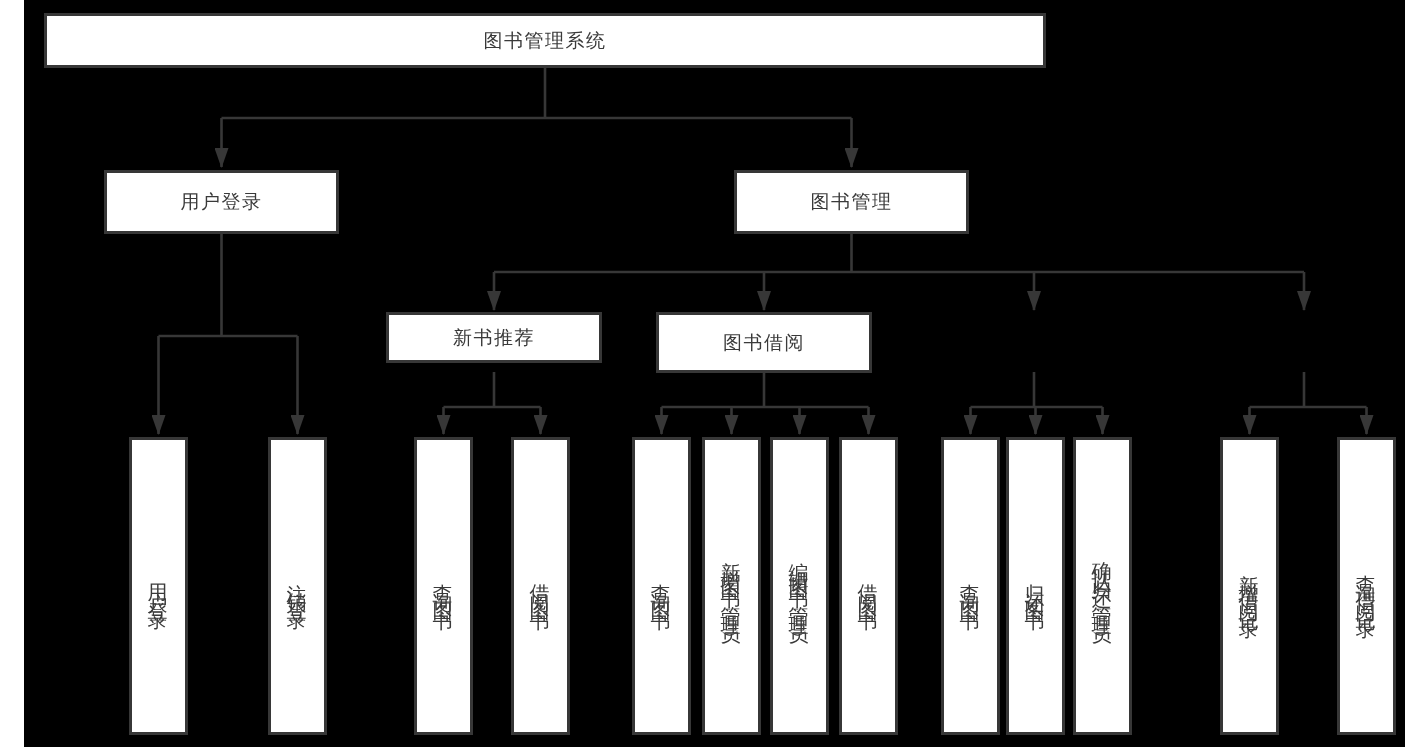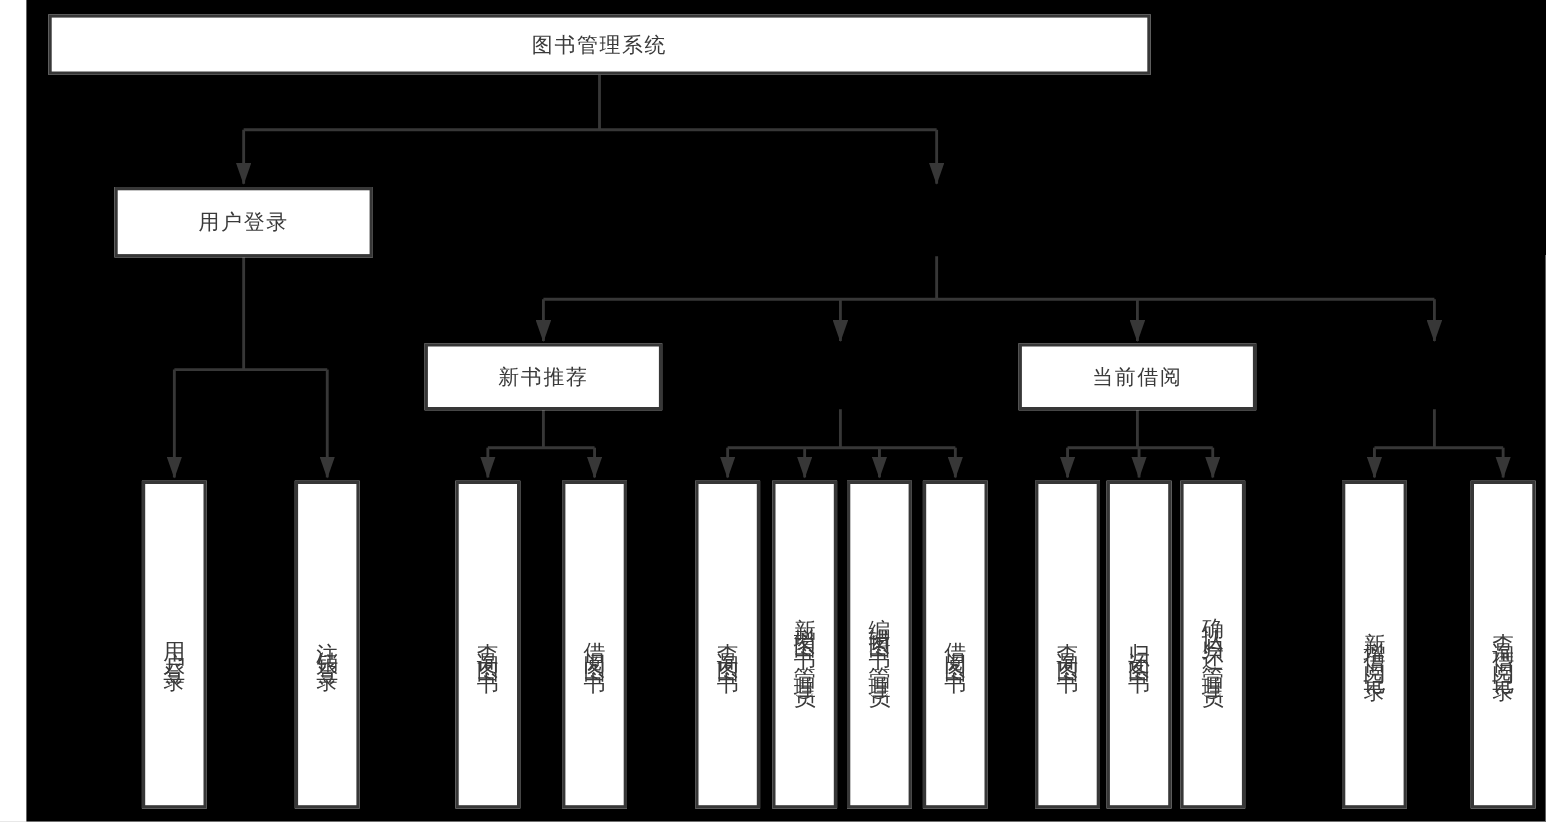--- a/index.html
+++ b/index.html
@@ -103,23 +103,24 @@
     <line class="arrow" x1="1011.5" y1="407" x2="1011.5" y2="434" marker-end="url(#ah)"></line>
     <line class="arrow" x1="1078.5" y1="407" x2="1078.5" y2="434" marker-end="url(#ah)"></line>
 
     <line class="arrow" x1="1225.5" y1="407" x2="1225.5" y2="434" marker-end="url(#ah)"></line>
     <line class="arrow" x1="1342.5" y1="407" x2="1342.5" y2="434" marker-end="url(#ah)"></line>
   </svg>
 
   <div class="node h" style="left:20px;top:13px;width:1002px;height:55px">图书管理系统</div>
 
   <div class="node h" style="left:80px;top:170px;width:235px;height:64px">用户登录</div>
+  <div class="node h" style="left:710px;top:170px;width:235px;height:64px">图书管理</div>
 
-  <div class="node h" style="left:362px;top:312px;width:216px;height:61px">新书推荐</div>
-  <div class="node h" style="left:902px;top:312px;width:216px;height:61px">当前借阅</div>
+  <div class="node h" style="left:362px;top:312px;width:216px;height:51px">新书推荐</div>
+  <div class="node h" style="left:632px;top:312px;width:216px;height:61px">图书借阅</div>
 
   <div class="node v" style="left:105px;top:437px;width:59px;height:298px">用户登录</div>
   <div class="node v" style="left:244px;top:437px;width:59px;height:298px">注销登录</div>
 
   <div class="node v" style="left:390px;top:437px;width:59px;height:298px">查询图书</div>
   <div class="node v" style="left:487px;top:437px;width:59px;height:298px">借阅图书</div>
 
   <div class="node v" style="left:608px;top:437px;width:59px;height:298px">查询图书</div>
   <div class="node v" style="left:678px;top:437px;width:59px;height:298px">新增图书（管理员）</div>
   <div class="node v" style="left:746px;top:437px;width:59px;height:298px">编辑图书（管理员）</div>

